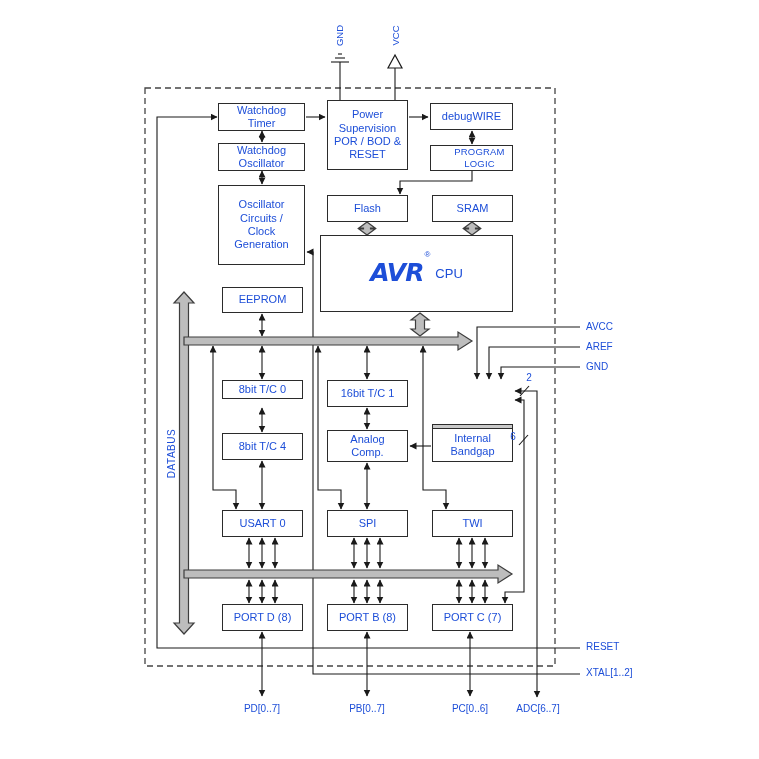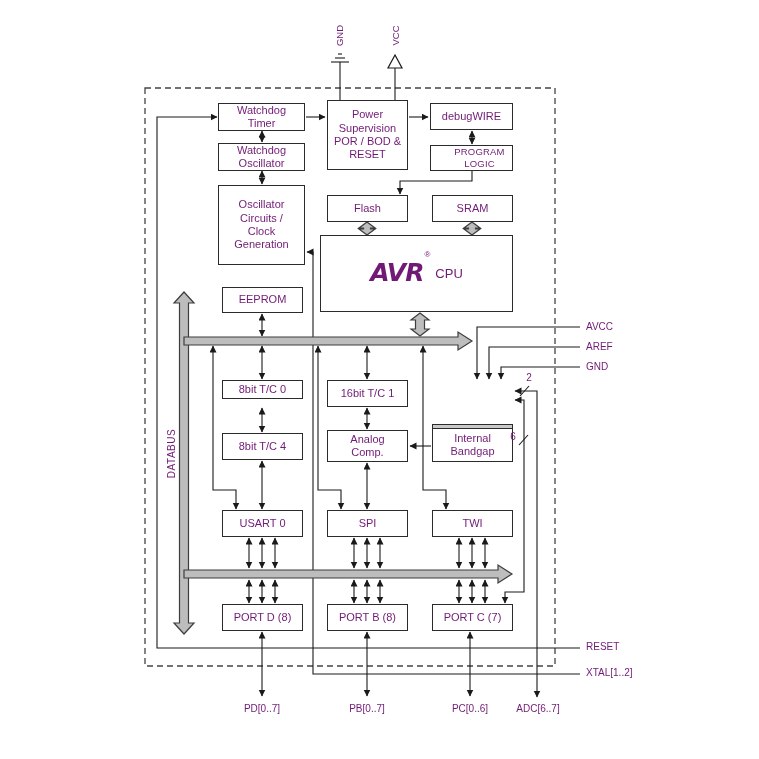--- a/index.html
+++ b/index.html
@@ -1,17 +1,17 @@
 <!DOCTYPE html>
 <html><head>
 <meta charset="utf-8">
 <style>
   html,body{margin:0;padding:0;background:#ffffff;}
   #stage{position:relative;width:759px;height:759px;background:#ffffff;overflow:hidden;
-         font-family:"Liberation Sans", sans-serif;color:#701a75;}
+         font-family:"Liberation Sans", sans-serif;color:#1d4ed8;}
   #wires{position:absolute;left:0;top:0;width:759px;height:759px;}
   .dash{fill:none;stroke:#444;stroke-width:1.3;stroke-dasharray:6 4;}
   .w{stroke:#1a1a1a;stroke-width:1.1;fill:none;}
   .bus{fill:#bdbdbd;stroke:#3d3d3d;stroke-width:1.2;}
   .vccsym{fill:#ffffff;stroke:#1a1a1a;stroke-width:1.2;}
   .block{position:absolute;box-sizing:border-box;border:1.2px solid #2b2b2b;background:#ffffff;
          display:flex;align-items:center;justify-content:center;text-align:center;
          font-size:11px;line-height:1.22;white-space:pre-line;}
   .block.gray{background:#c9c9c9;}
   .block.small{font-size:9.5px;letter-spacing:.2px;}

